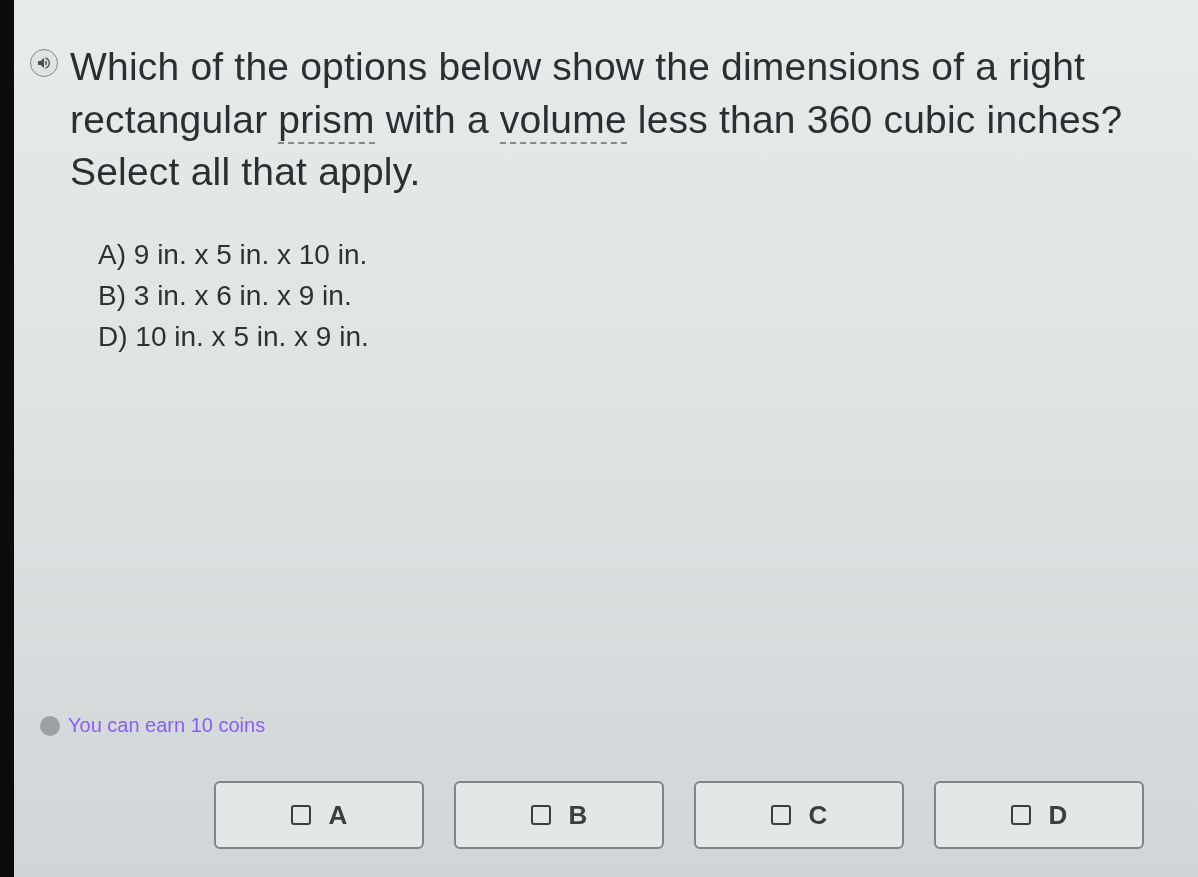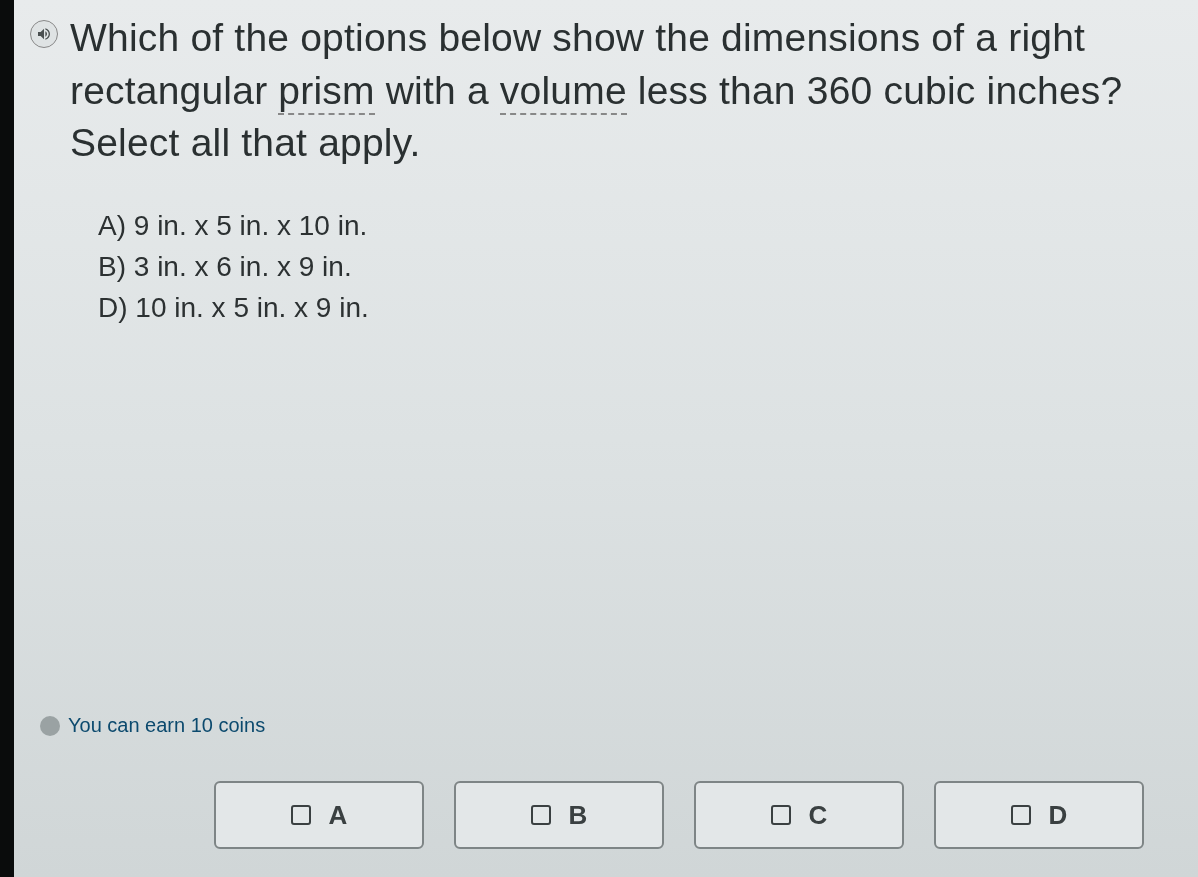--- a/index.html
+++ b/index.html
@@ -11,20 +11,21 @@
       font-family: 'Segoe UI', Arial, sans-serif;
       background: linear-gradient(to bottom, #e8ebec 0%, #dde2e3 50%, #d0d6d7 100%);
       width: 1198px;
       height: 877px;
       position: relative;
       overflow: hidden;
       color: #2a2f30;
     }
     .main-content {
       padding: 12px 52px 20px 30px;
+      margin-top: 29px;
     }
     .question-row {
       display: flex;
       align-items: flex-start;
       gap: 12px;
     }
     .audio-icon {
       width: 28px;
       height: 28px;
       border: 1.5px solid #888;
@@ -61,21 +62,21 @@
     .option-line {
       margin-bottom: 2px;
     }
     .coins-row {
       position: absolute;
       bottom: 140px;
       left: 40px;
       display: flex;
       align-items: center;
       gap: 8px;
-      color: #0c4a6e;
+      color: #8b5cf6;
       font-size: 20px;
     }
     .coin-icon {
       width: 20px;
       height: 20px;
       border-radius: 50%;
       background: #9aa2a3;
       display: inline-block;
     }
     .answer-bar {

